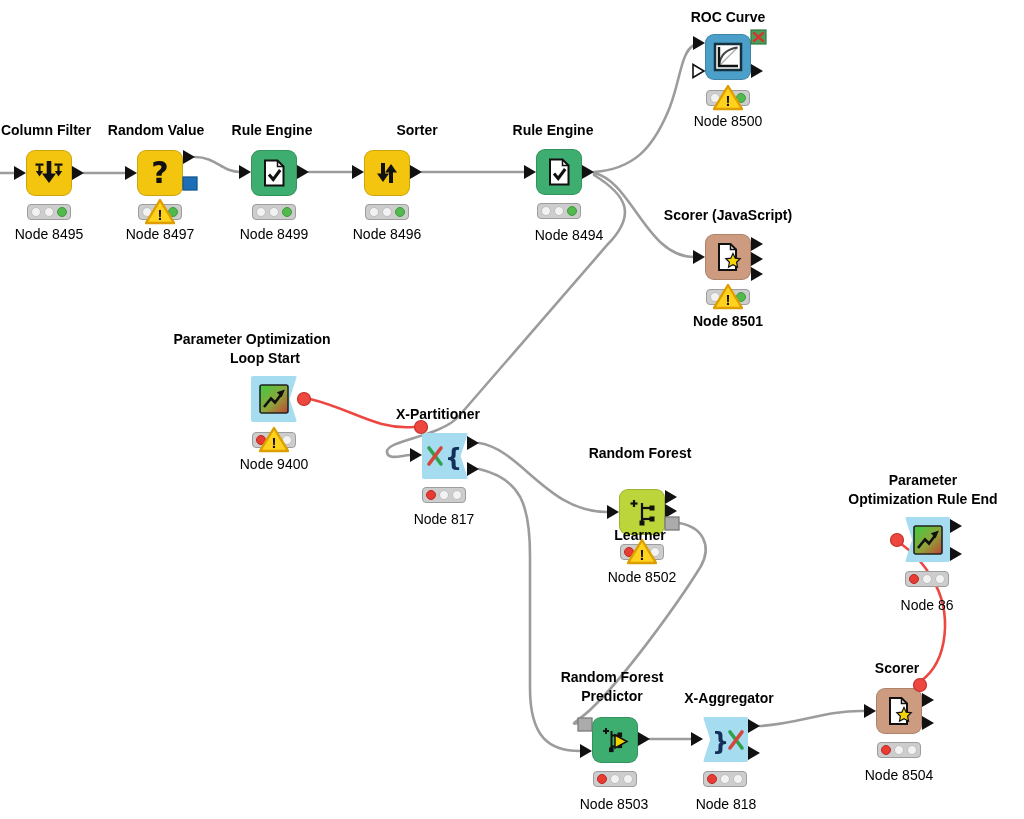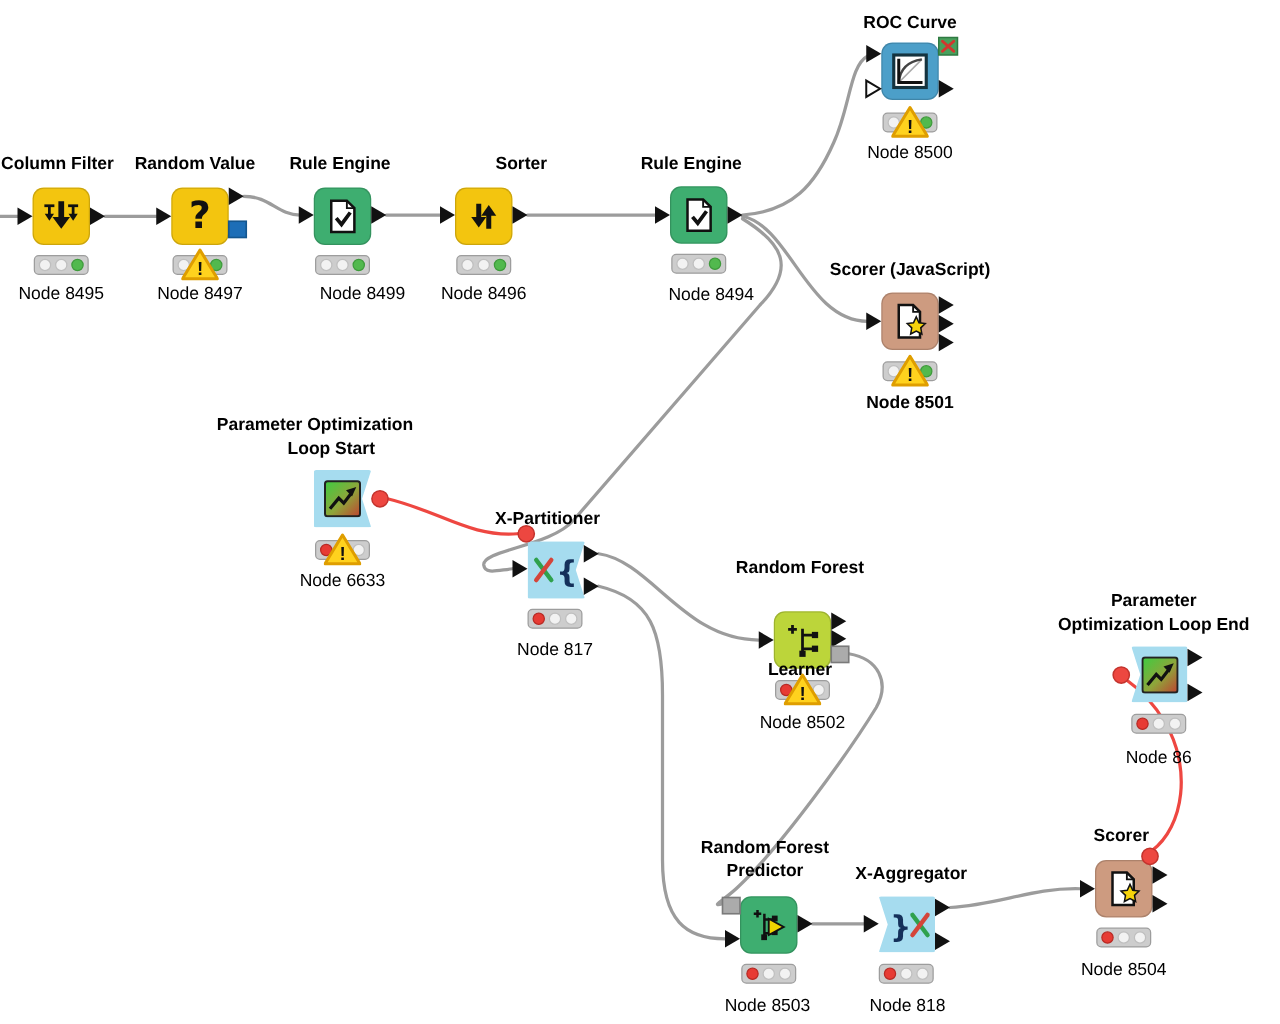--- a/index.html
+++ b/index.html
@@ -91,21 +91,21 @@
    <path d="M12,18.5 l4.2,5 7,-9.5" fill="none" stroke="#111" stroke-width="3"></path>
         </svg>
       </div>
     </div>
     <div class="title-line" style="left: 272px; top: 121px;">Rule Engine</div>
     <div class="tl" style="left: 252px; top: 204px;">
       <div class="bulb" style="background: rgb(242, 242, 242); border: 1px solid rgb(191, 191, 191);"></div>
       <div class="bulb" style="background: rgb(242, 242, 242); border: 1px solid rgb(191, 191, 191);"></div>
       <div class="bulb" style="background: rgb(82, 185, 78); border: 1px solid rgb(62, 155, 59);"></div>
     </div>
-    <div class="node-label" style="left: 274px; top: 226px; margin-left: 16px;">Node 8499</div>
+    <div class="node-label" style="left: 274px; top: 226px;">Node 8499</div>
     <div class="node-body" style="left: 364px; top: 150px; width: 46px; height: 46px; background: rgb(243, 197, 15);">
       <div class="icon-wrap">
         <svg width="34" height="34" viewBox="0 0 34 34">
           <g fill="#111">
    <rect x="11" y="7" width="4" height="12"></rect>
             <polygon points="7,17.5 19,17.5 13,26"></polygon>
    <rect x="19" y="15" width="4" height="12"></rect>
             <polygon points="15,16.5 27,16.5 21,8"></polygon>
           </g>
         </svg>
@@ -195,21 +195,21 @@
     <div class="title-line" style="left: 265px; top: 348.5px;">Loop Start</div>
     <div class="tl" style="left: 252px; top: 432px;">
       <div class="bulb" style="background: rgb(231, 59, 52); border: 1px solid rgb(184, 42, 36);"></div>
       <div class="bulb" style="background: rgb(242, 242, 242); border: 1px solid rgb(191, 191, 191);"></div>
       <div class="bulb" style="background: rgb(242, 242, 242); border: 1px solid rgb(191, 191, 191);"></div>
     </div>
     <div class="warn" style="left: 259px; top: 426px;"><svg width="30" height="27" viewBox="0 0 30 27">
       <polygon points="15,2 29,25 1,25" fill="#ffd21e" stroke="#df9e00" stroke-width="2.4" stroke-linejoin="round"></polygon>
       <text x="15" y="22" text-anchor="middle" font-family="&quot;Liberation Sans&quot;,sans-serif" font-size="15" font-weight="bold" fill="#111">!</text>
       </svg></div>
-    <div class="node-label" style="left: 274px; top: 456px;">Node 6633</div>
+    <div class="node-label" style="left: 274px; top: 456px;">Node 9400</div>
     <div class="node-body shape-loop-start" style="left: 422px; top: 433px; width: 46px; height: 46px; background: rgb(166, 220, 239);">
       <div class="icon-wrap">
         <svg width="36" height="30" viewBox="0 0 36 30" style="transform:translateX(-2px)">
    <line x1="4" y1="7" x2="16" y2="23" stroke="#2fa14d" stroke-width="3.6" stroke-linecap="round"></line>
    <line x1="16" y1="7" x2="4" y2="23" stroke="#d4453a" stroke-width="3.6" stroke-linecap="round"></line>
    <text x="20" y="24.5" font-family="&quot;DejaVu Sans&quot;,sans-serif" font-size="24" font-weight="bold" fill="#14305a">{</text>
         </svg>
       </div>
     </div>
     <div class="title-line" style="left: 438px; top: 405px;">X-Partitioner</div>
@@ -318,21 +318,21 @@
               <stop offset="1" stop-color="#be4431"></stop>
    </linearGradient>
           </defs>
    <rect x="1" y="1" width="28" height="28" rx="2" fill="url(#g13)" stroke="#222" stroke-width="1.6"></rect>
    <path d="M5,23 L12,14.5 L16,18.5 L22.5,10" fill="none" stroke="#111" stroke-width="2.6"></path>
    <polygon points="26,5.5 17.8,8.2 22.6,13.2" fill="#111"></polygon>
         </svg>
       </div>
     </div>
     <div class="title-line" style="left: 923px; top: 471px;">Parameter</div>
-    <div class="title-line" style="left: 923px; top: 489.5px;">Optimization Loop End</div>
+    <div class="title-line" style="left: 923px; top: 489.5px;">Optimization Rule End</div>
     <div class="tl" style="left: 905px; top: 571px;">
       <div class="bulb" style="background: rgb(231, 59, 52); border: 1px solid rgb(184, 42, 36);"></div>
       <div class="bulb" style="background: rgb(242, 242, 242); border: 1px solid rgb(191, 191, 191);"></div>
       <div class="bulb" style="background: rgb(242, 242, 242); border: 1px solid rgb(191, 191, 191);"></div>
     </div>
     <div class="node-label" style="left: 927px; top: 597px;">Node 86</div>
     <svg class="layer" width="1024" height="819" viewBox="0 0 1024 819">
       <polygon points="14,166 14,180 26,173" fill="#111111"></polygon>
       <polygon points="72,166 72,180 84,173" fill="#111111"></polygon>
       <polygon points="125,166 125,180 137,173" fill="#111111"></polygon>

